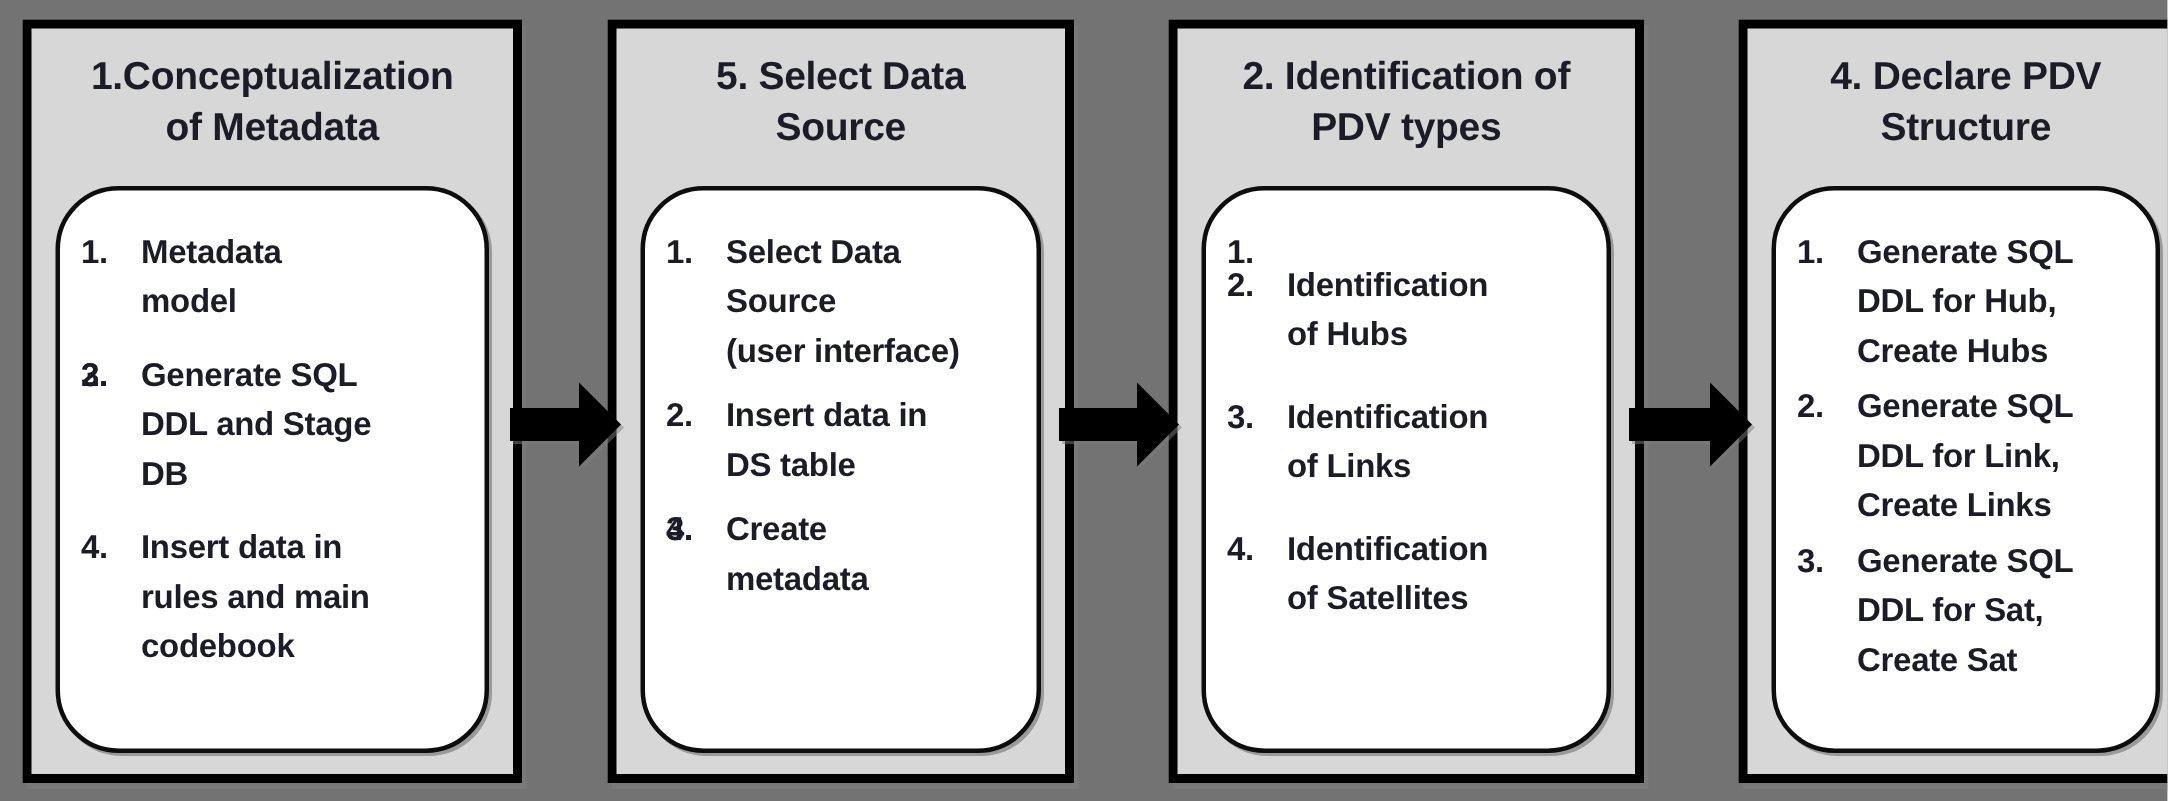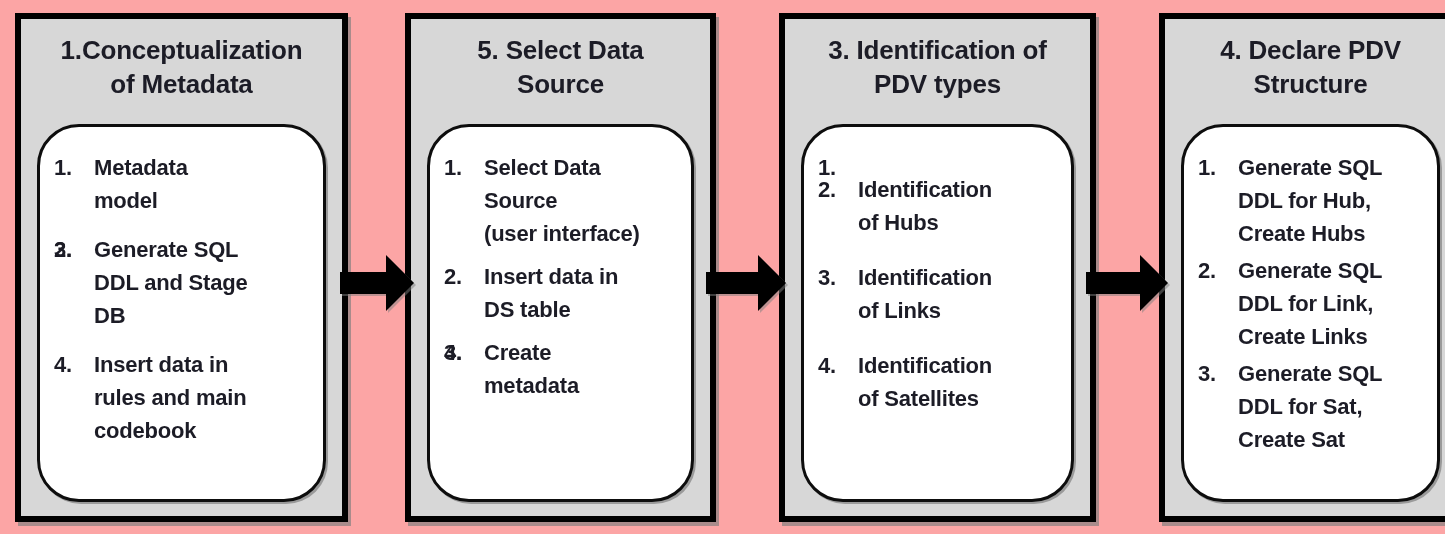--- a/index.html
+++ b/index.html
@@ -1,18 +1,18 @@
 <!DOCTYPE html>
 <html><head>
 <meta charset="utf-8">
 <style>
   html,body { margin:0; padding:0; background:#ffffff; }
   .canvas {
     position:relative; width:1445px; height:534px; overflow:hidden;
-    background:#fca5a5;
+    background:#737373;
     font-family:"Liberation Sans","DejaVu Sans",sans-serif;
   }
   .stage-box {
     position:absolute; top:13px; height:509px; box-sizing:border-box;
     background:#d7d7d7; border:6px solid #000000;
     box-shadow:3px 4px 0 rgba(125,125,125,0.65);
   }
   .stage-title {
     position:absolute; top:14px; left:0; right:0;
     text-align:center; font-size:26px; font-weight:700; line-height:34px;
@@ -102,21 +102,21 @@
   </li>
             <li>
     <span class="step-num">4.</span>
     <span class="step-text">Create
 metadata</span>
   </li>
           </ol>
     </div>
   </div>
       <div class="stage-box box-2" style="left: 779px; width: 317px;">
-    <div class="stage-title">3. Identification of
+    <div class="stage-title">2. Identification of
 PDV types</div>
     <div class="stage-panel">
       <ol class="stage-steps">
             <li>
     <span class="step-num">1.</span>
   </li>
             <li>
     <span class="step-num">2.</span>
     <span class="step-text">Identification
 of Hubs</span>

